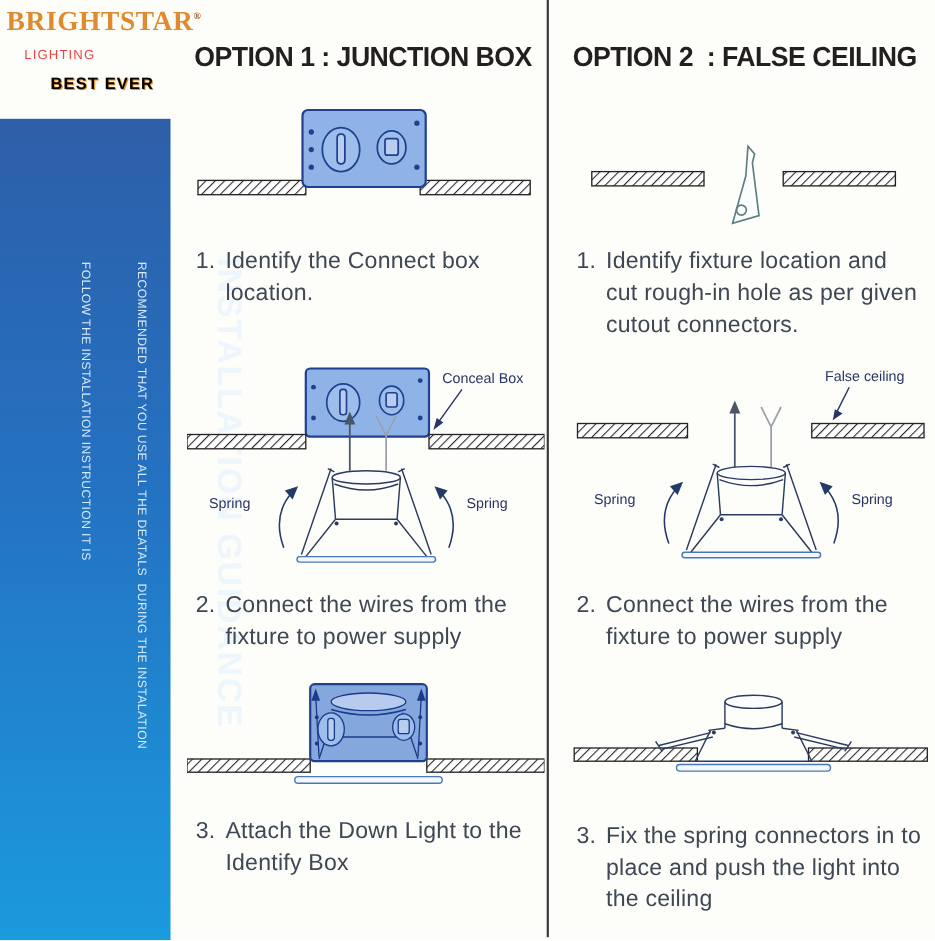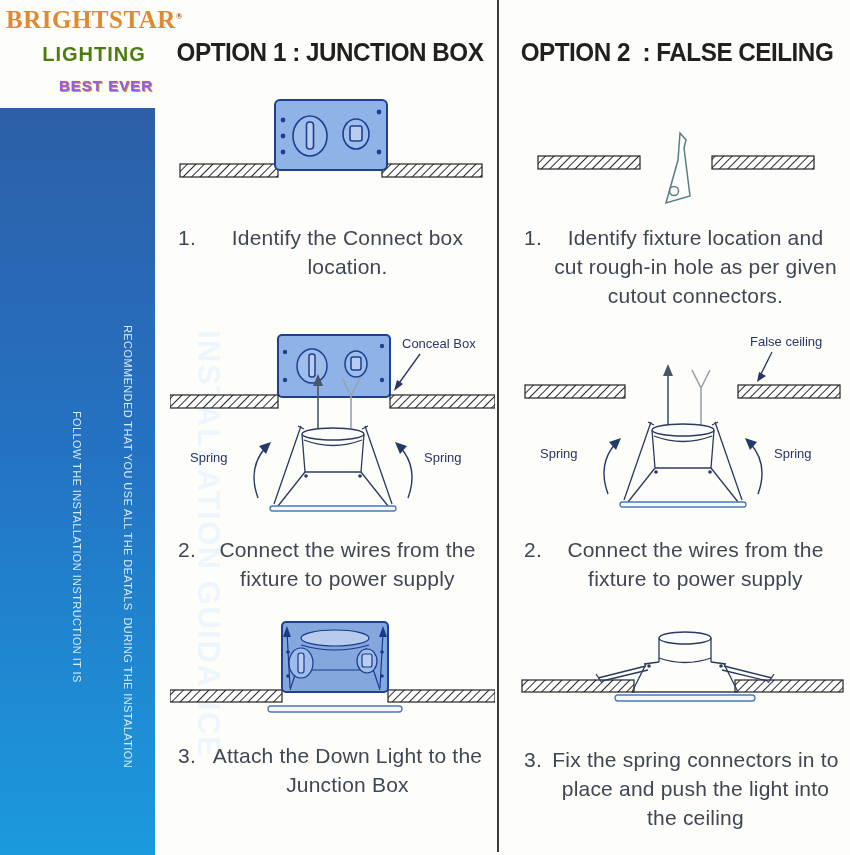--- a/index.html
+++ b/index.html
@@ -1,26 +1,26 @@
 <!DOCTYPE html>
 <html><head>
 <meta charset="utf-8">
 <style>
   html,body{margin:0;padding:0;background:#ffffff;}
   #page{position:relative;width:850px;height:855px;background:#fdfdfa;overflow:hidden;
-        font-family:"Liberation Sans",sans-serif;text-align:center;}
+        font-family:"Liberation Sans",sans-serif;}
 
   
   #logo{position:absolute;left:6px;top:6px;width:160px;}
   .brand-name{font-family:"Liberation Serif",serif;font-weight:bold;font-size:25px;
               color:#e1892f;letter-spacing:.5px;white-space:nowrap;}
   .brand-reg{font-size:9px;color:#a14d16;vertical-align:super;}
-  .brand-line2{font-size:20px;font-weight:bold;color:#4d7c0f;letter-spacing:1px;
+  .brand-line2{font-size:12px;font-weight:normal;color:#ef4444;letter-spacing:1px;
                margin:9px 0 0 16px;}
-  .brand-tagline{font-size:15px;font-weight:bold;color:#8b5cf6;letter-spacing:1px;
+  .brand-tagline{font-size:15px;font-weight:bold;color:#000000;letter-spacing:1px;
                  margin:11px 0 0 40px;text-shadow:0 0 1px #e8912d,1px 1px 0 #e8912d;}
 
   
   #sidebar{position:absolute;left:0;top:108px;width:155px;height:747px;
            background:linear-gradient(180deg,#2d5fa8 0%,#2472c2 45%,#1b9ade 100%);
            display:flex;flex-direction:row;}
   .side-notes{writing-mode:vertical-lr;text-orientation:sideways;
               padding:130px 0 0 34px;color:#d9eaf8;font-size:11px;letter-spacing:.4px;
               line-height:1.55;white-space:pre;}
   .side-title{writing-mode:vertical-lr;text-orientation:sideways;
@@ -245,21 +245,21 @@
   <div class="caption" style="left:178px;top:224px;width:312px;">
     <span class="num">1.</span>
     <span>Identify the Connect box location.</span>
   </div>
   <div class="caption" style="left:178px;top:536px;width:312px;">
     <span class="num">2.</span>
     <span>Connect the wires from the fixture to power supply</span>
   </div>
   <div class="caption" style="left:178px;top:742px;width:312px;">
     <span class="num">3.</span>
-    <span>Attach the Down Light to the Junction Box</span>
+    <span>Attach the Down Light to the Identify Box</span>
   </div>
 
   <div class="caption" style="left:524px;top:224px;width:316px;">
     <span class="num">1.</span>
     <span>Identify fixture location and cut rough-in hole as per given cutout connectors.</span>
   </div>
   <div class="caption" style="left:524px;top:536px;width:316px;">
     <span class="num">2.</span>
     <span>Connect the wires from the fixture to power supply</span>
   </div>

